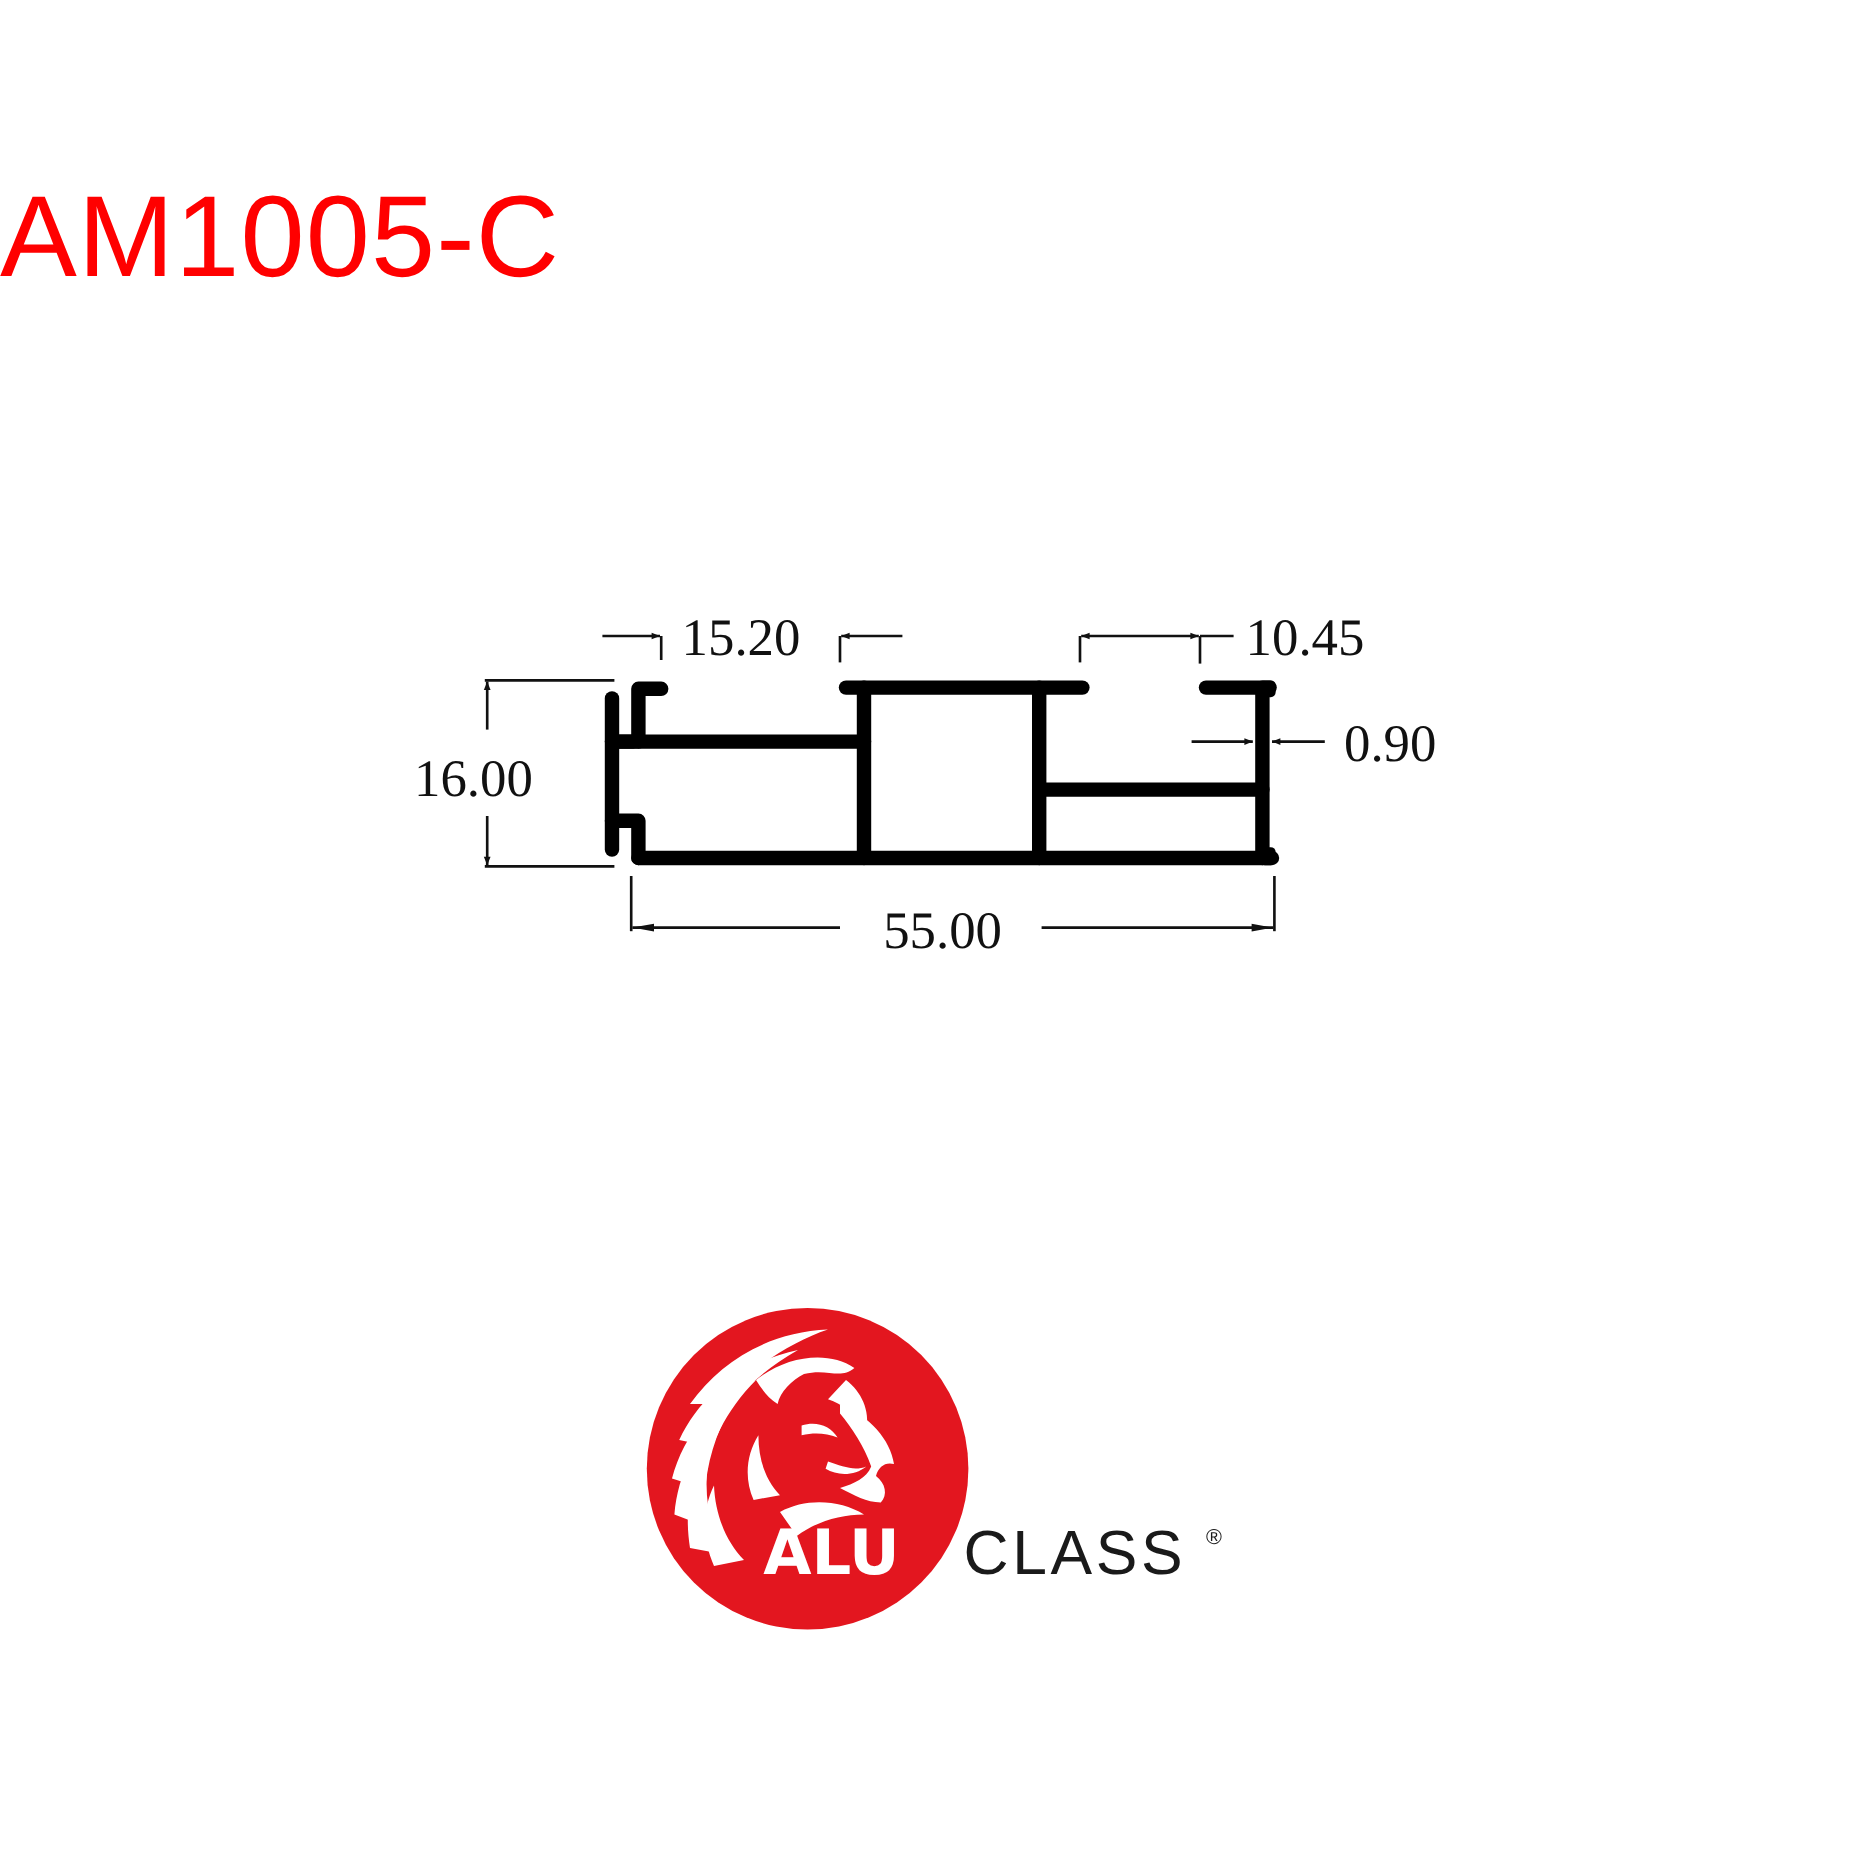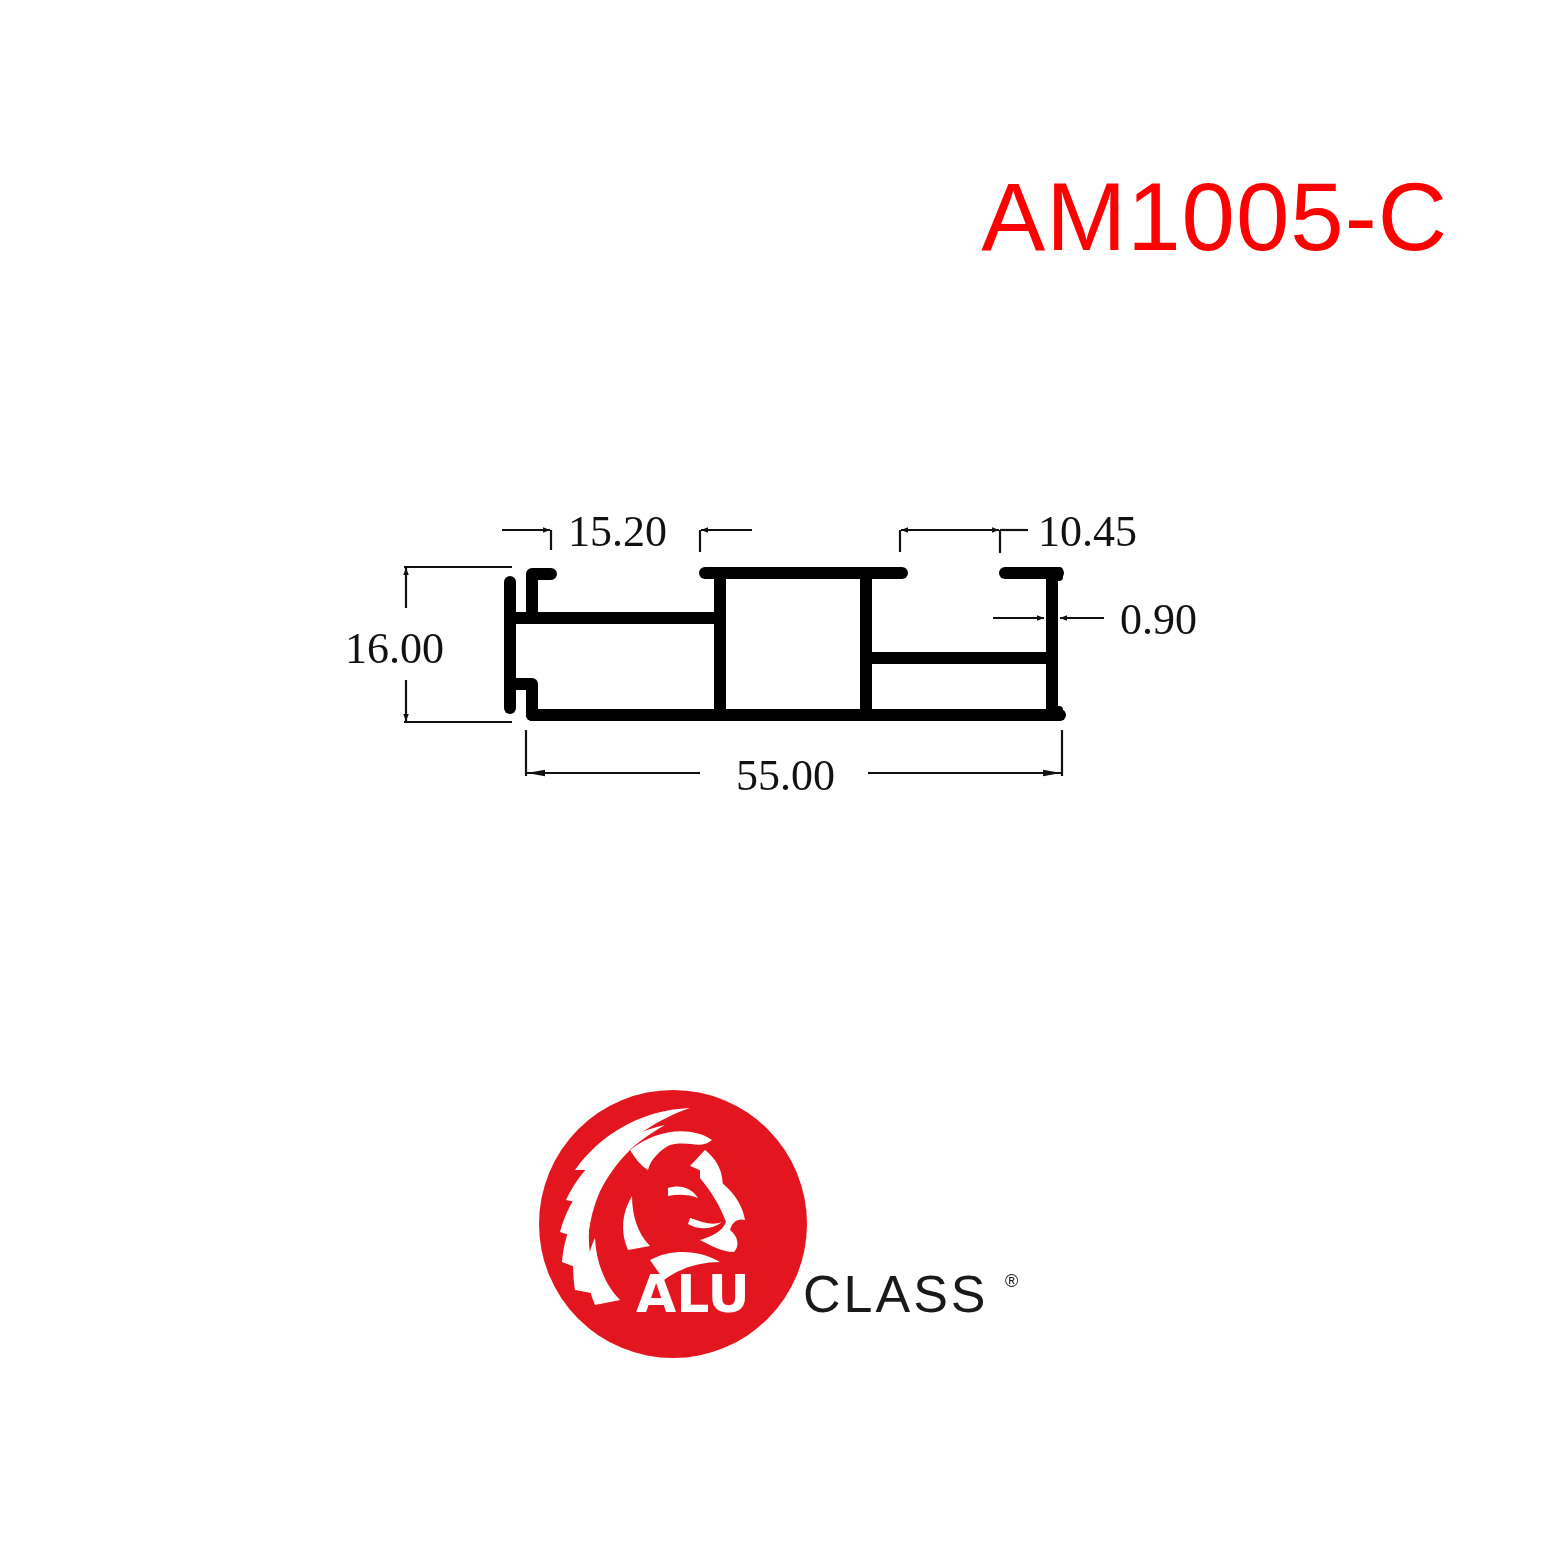--- a/index.html
+++ b/index.html
@@ -1,18 +1,18 @@
 <!DOCTYPE html>
 <html><head>
 <meta charset="utf-8">
 <style>
   html, body { margin: 0; padding: 0; background: #ffffff; }
   body { width: 1561px; height: 1561px; position: relative; overflow: hidden; }
   .title {
-    position: absolute; left: 0; top: 157px; width: 1448px; text-align: right;
+    position: absolute; left: 0; top: 138px; width: 1448px; text-align: left;
     font-family: "Liberation Sans", sans-serif; font-size: 96px; line-height: 120px;
     letter-spacing: 1px;
   }
   svg.drawing { position: absolute; left: 0; top: 0; }
   .dim-text { font-family: "Liberation Serif", serif; font-size: 44px; fill: #111; }
   .logo-wrap { position: absolute; left: 0; top: 0; width: 1561px; height: 1561px; }
   .logo-text-alu { font-family: "DejaVu Sans", sans-serif; font-weight: bold; font-size: 52px; fill: #ffffff; }
   .logo-text-class { font-family: "Liberation Sans", sans-serif; font-size: 52px; fill: #1a1a1a; letter-spacing: 3px; }
   .logo-reg { font-family: "Liberation Sans", sans-serif; font-size: 18px; fill: #1a1a1a; }
 </style>

